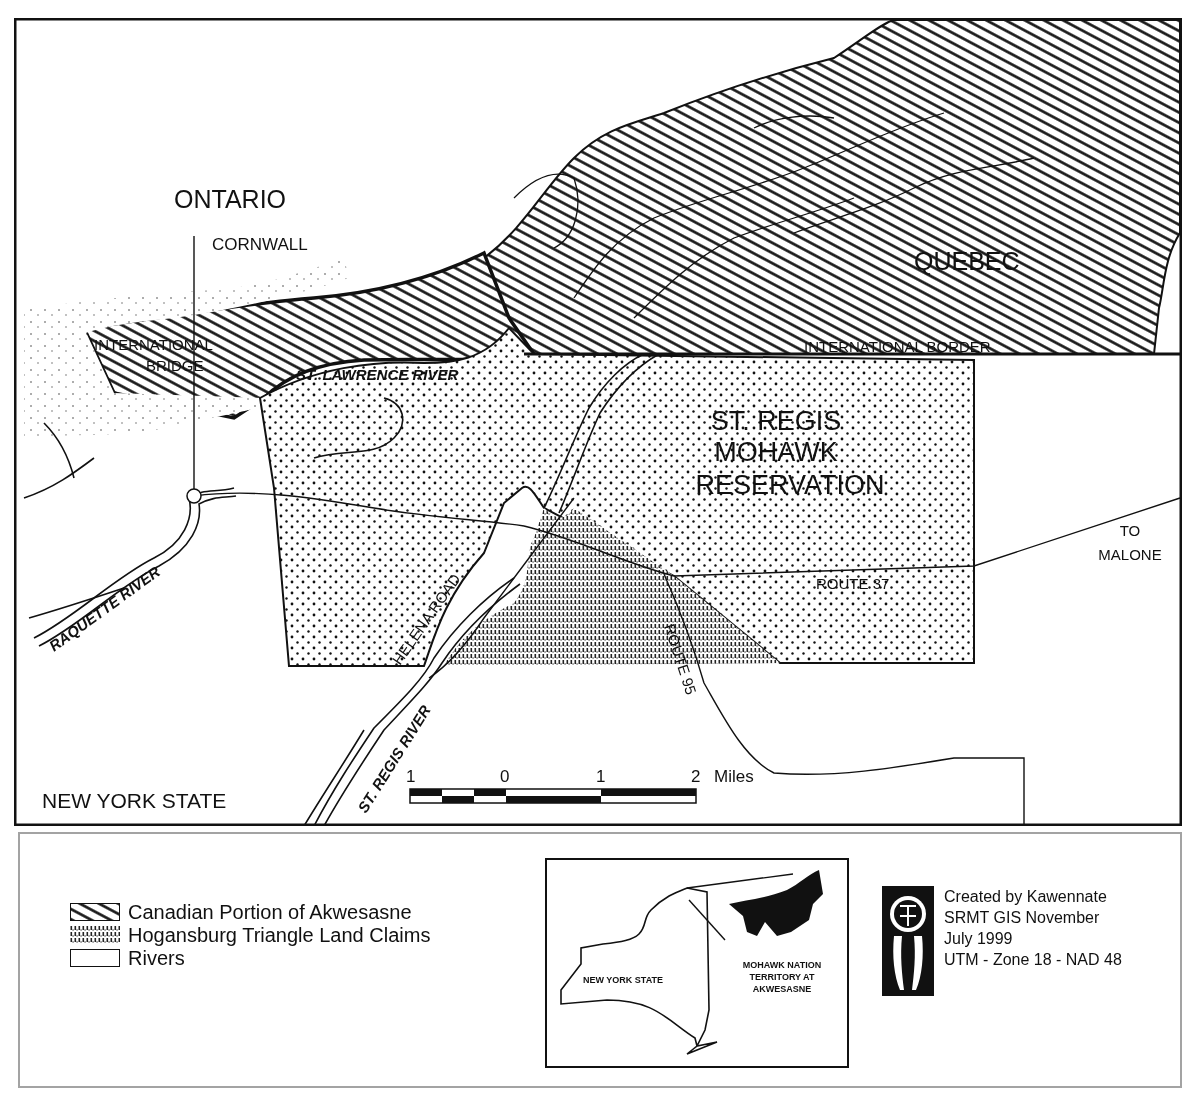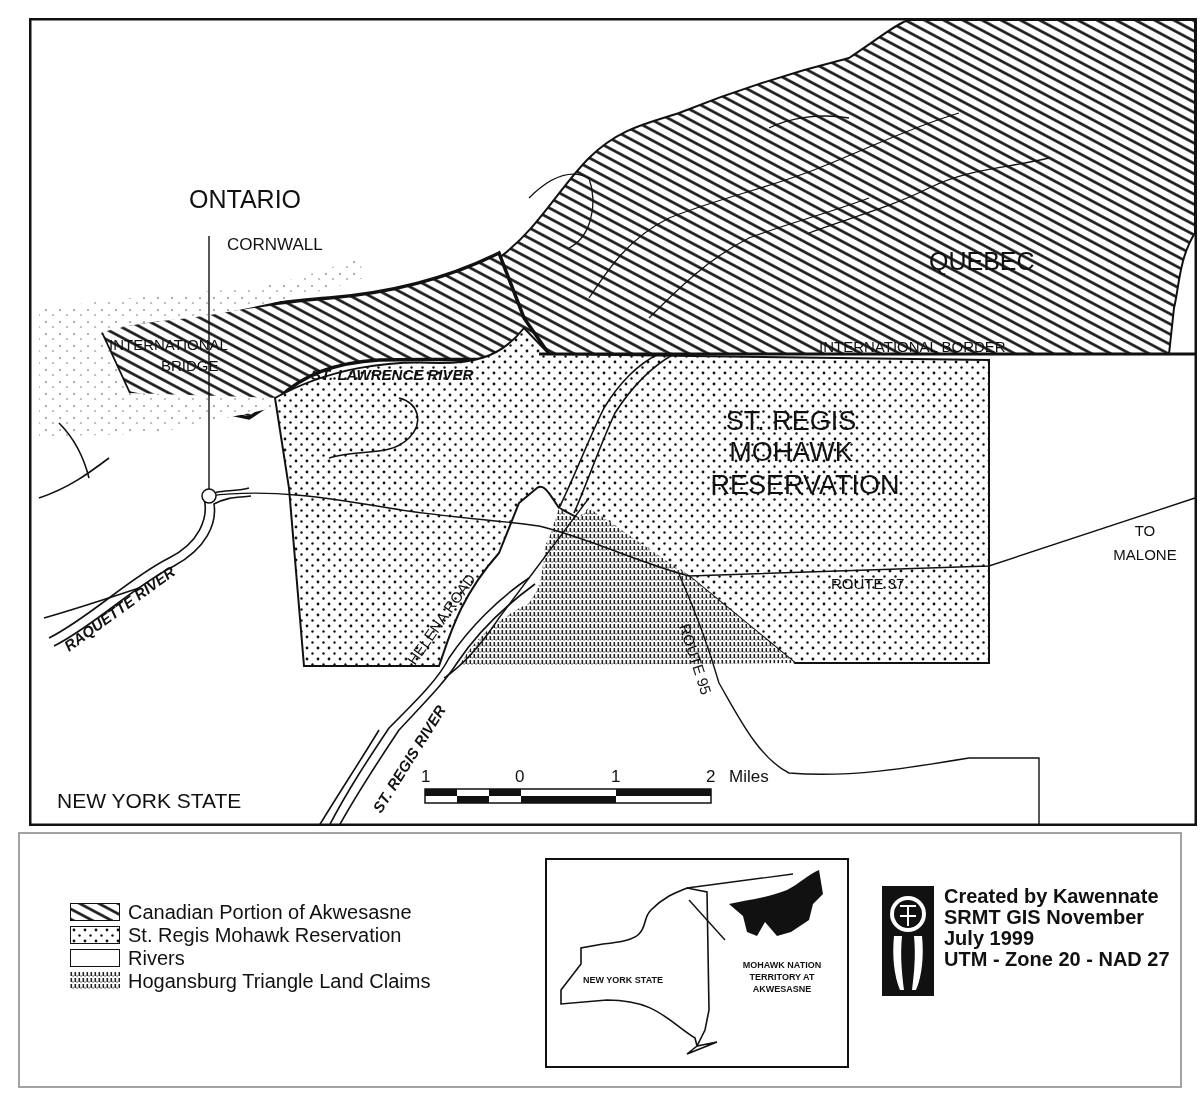--- a/index.html
+++ b/index.html
@@ -1,35 +1,35 @@
 <!DOCTYPE html>
 <html><head>
 <meta charset="utf-8">
 <style>
   html, body { margin: 0; padding: 0; background: #ffffff; }
   body { width: 1200px; height: 1107px; position: relative; overflow: hidden;
          font-family: "Liberation Sans", sans-serif; color: #111; }
-  .map-frame { position: absolute; left: 14px; top: 18px; width: 1016px; height: 808px; margin-left: 15px; }
+  .map-frame { position: absolute; left: 14px; top: 18px; width: 1016px; height: 808px; }
   .legend-frame { position: absolute; left: 18px; top: 832px; width: 1164px; height: 256px;
                   border: 2px solid #a3a3a3; box-sizing: border-box; }
   svg text { font-family: "Liberation Sans", sans-serif; fill: #111; }
   .lbl-big { font-size: 25px; }
   .lbl-res { font-size: 27px; }
   .lbl-med { font-size: 17px; }
   .lbl-sm  { font-size: 15px; }
   .lbl-it  { font-size: 15px; font-style: italic; font-weight: bold; }
   .legend-list { position: absolute; left: 50px; top: 66px; }
   .legend-item { display: flex; align-items: center; height: 23px; }
   .swatch { width: 50px; height: 18px; border: 1.5px solid #111; box-sizing: border-box; margin-right: 8px; }
   .legend-label { font-size: 20px; line-height: 22px; }
   .inset { position: absolute; left: 525px; top: 24px; width: 304px; height: 210px;
            border: 2px solid #111; box-sizing: border-box; }
   .credit { position: absolute; left: 862px; top: 52px; display: flex; align-items: flex-start; }
   .credit-logo { width: 52px; height: 110px; margin-right: 10px; }
-  .credit-lines div { font-size: 20px; line-height: 21px; font-weight: bold; }
+  .credit-lines div { font-size: 16px; line-height: 21px; font-weight: normal; }
 </style>
 </head>
 <body>
 
 <div class="map-frame">
   <svg width="1168" height="808" viewBox="0 0 1168 808">
     <defs>
       <pattern id="hatch" patternUnits="userSpaceOnUse" width="9" height="9" patternTransform="rotate(28)">
         <rect width="9" height="9" fill="#fff"></rect>
         <line x1="0" y1="4.5" x2="9" y2="4.5" stroke="#111" stroke-width="2.6"></line>
@@ -142,34 +142,28 @@
 
 <div class="legend-frame">
   <div class="legend-list">
     <div class="legend-item">
       <svg class="swatch" width="50" height="18">
         <rect width="50" height="18" fill="url(#hatch)"></rect>
       </svg>
       <span class="legend-label">Canadian Portion of Akwesasne</span>
     </div>
     <div class="legend-item">
-      <svg class="swatch" width="50" height="18">
-        <rect width="50" height="18" fill="url(#dots)"></rect>
+      <svg class="swatch" width="50" height="18" style="border:none">
+        <rect width="50" height="18" fill="url(#vstipple)"></rect>
       </svg>
-      <span class="legend-label">St. Regis Mohawk Reservation</span>
+      <span class="legend-label">Hogansburg Triangle Land Claims</span>
     </div>
     <div class="legend-item">
       <div class="swatch"></div>
       <span class="legend-label">Rivers</span>
-    </div>
-    <div class="legend-item">
-      <svg class="swatch" width="50" height="18" style="border:none">
-        <rect width="50" height="18" fill="url(#vstipple)"></rect>
-      </svg>
-      <span class="legend-label">Hogansburg Triangle Land Claims</span>
     </div>
   </div>
 
   <div class="inset">
     <svg width="300" height="206" viewBox="0 0 300 206">
       <path d="M 14 130 L 34 104 L 34 88 L 56 84 C 74 82 86 80 92 74 C 100 66 96 58 104 50
            C 118 36 130 32 140 28 L 160 32 L 162 150 L 158 170 L 150 186 L 140 194 L 170 182
            L 150 186 L 148 178 C 120 160 108 140 60 140 L 14 144 Z" fill="#fff" stroke="#111" stroke-width="1.6"></path>
       <line x1="140" y1="28" x2="246" y2="14" stroke="#111" stroke-width="1.4"></line>
       <line x1="142" y1="40" x2="178" y2="80" stroke="#111" stroke-width="1.4"></line>
@@ -188,16 +182,16 @@
       <circle cx="26" cy="28" r="18" fill="#fff"></circle>
       <circle cx="26" cy="28" r="14" fill="#111"></circle>
       <path d="M 18 20 L 34 20 M 26 20 L 26 40 M 18 30 L 34 30" stroke="#fff" stroke-width="2"></path>
       <path d="M 12 50 C 10 70 12 90 18 104 L 22 104 C 20 88 18 70 20 50 Z" fill="#fff"></path>
       <path d="M 40 50 C 42 70 40 90 34 104 L 30 104 C 32 88 34 70 32 50 Z" fill="#fff"></path>
     </svg>
     <div class="credit-lines">
       <div>Created by Kawennate</div>
       <div>SRMT GIS November</div>
       <div>July 1999</div>
-      <div>UTM - Zone 20 - NAD 27</div>
+      <div>UTM - Zone 18 - NAD 48</div>
     </div>
   </div>
 </div>
 
 </body></html>

